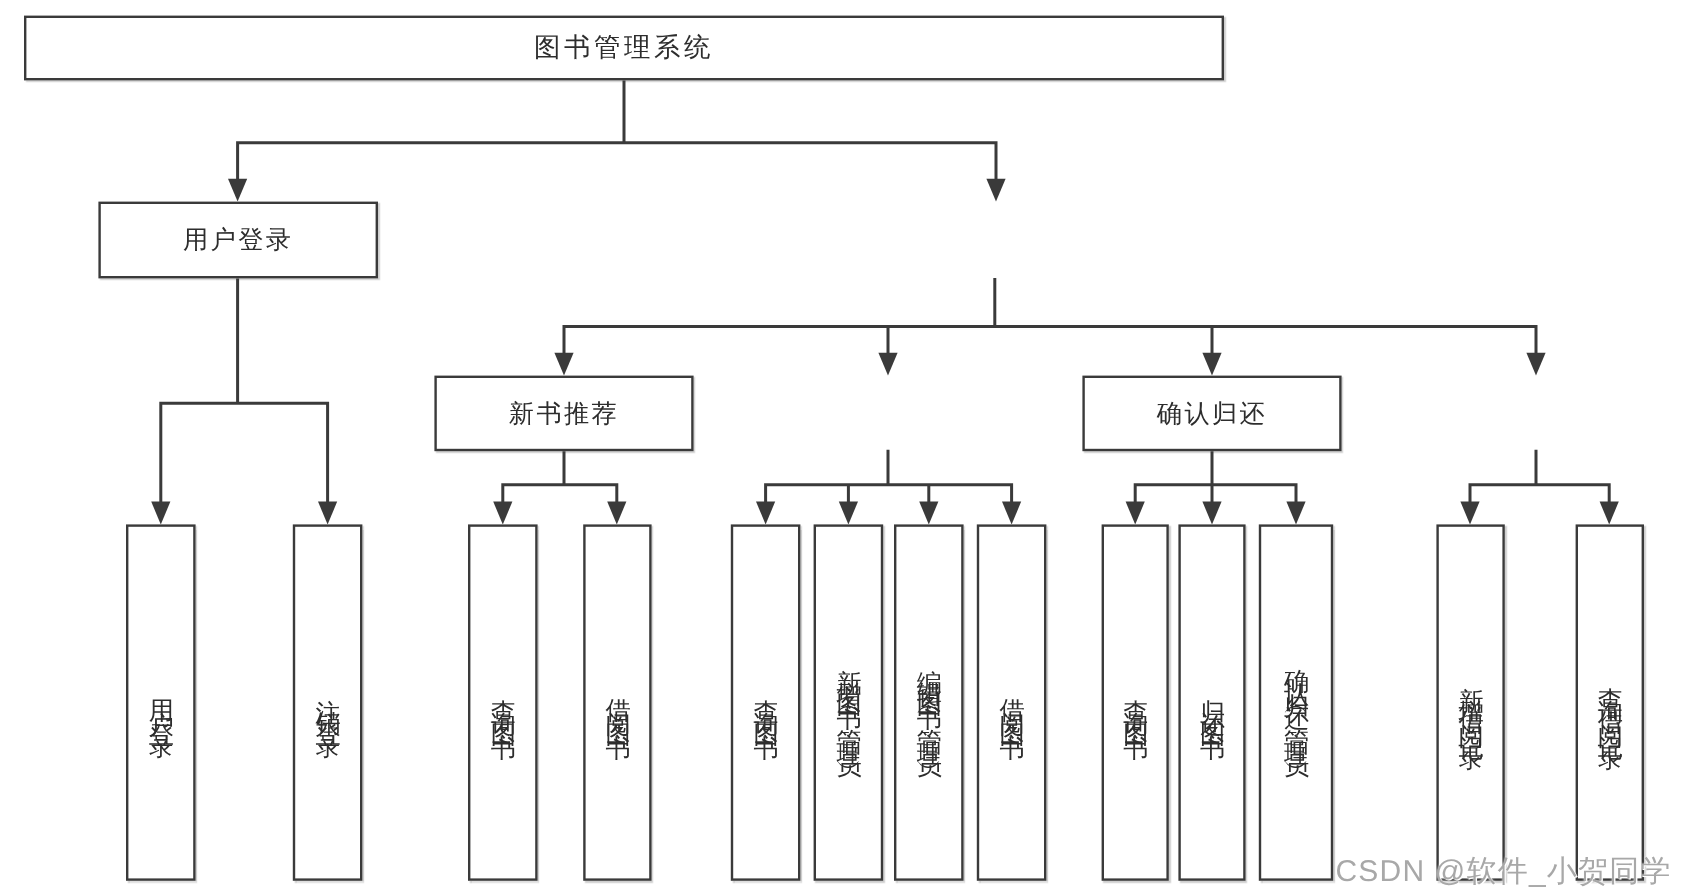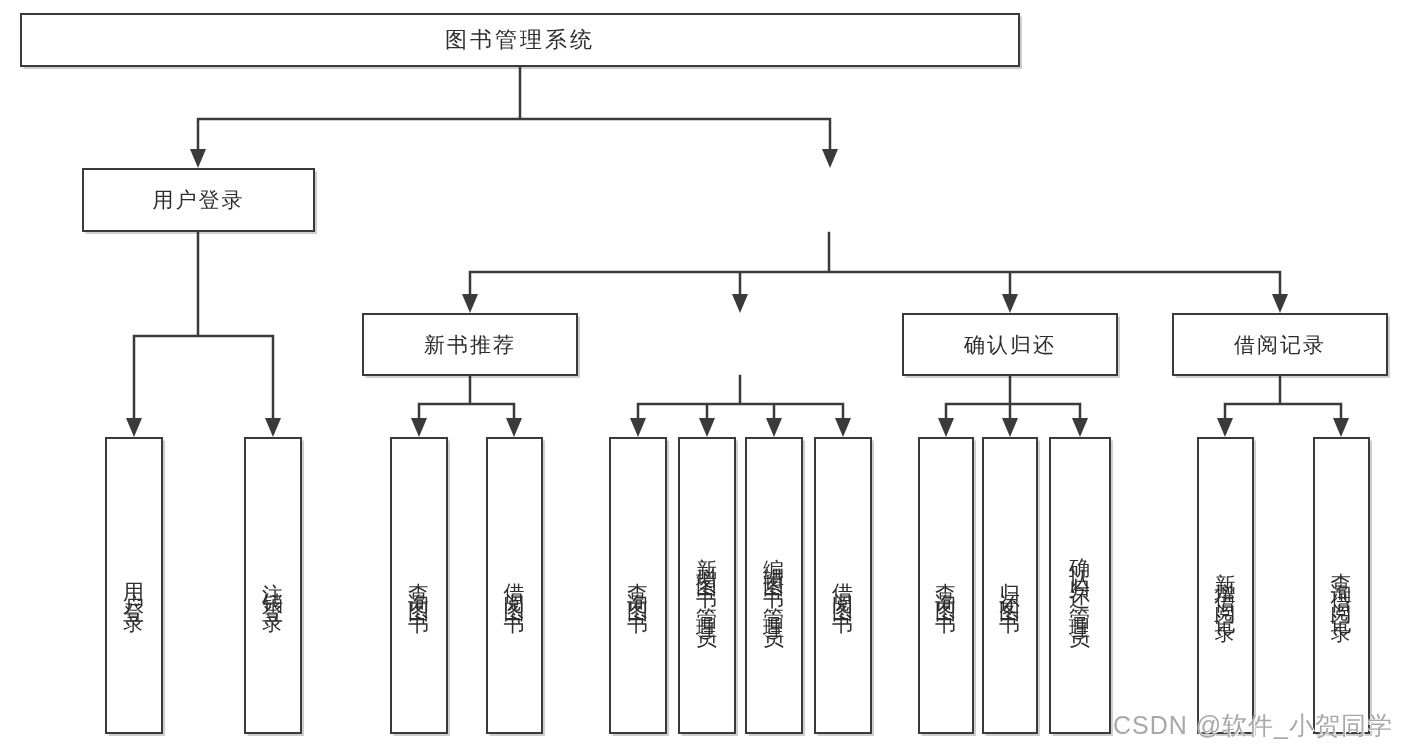--- a/index.html
+++ b/index.html
@@ -108,23 +108,20 @@
   <div class="node h" style="left:82px;top:168px;width:233px;height:64px">
     <span>用户登录</span>
   </div>
 
   <div class="node h" style="left:362px;top:313px;width:216px;height:63px">
     <span>新书推荐</span>
   </div>
   <div class="node h" style="left:902px;top:313px;width:216px;height:63px">
     <span>确认归还</span>
   </div>
-  <div class="node h" style="left:1172px;top:313px;width:216px;height:63px">
-    <span>借阅记录</span>
-  </div>
 
   <div class="node v" style="left:105px;top:437px;width:58px;height:297px">
     <span>用户登录</span>
   </div>
   <div class="node v" style="left:244px;top:437px;width:58px;height:297px">
     <span>注销登录</span>
   </div>
 
   <div class="node v" style="left:390px;top:437px;width:58px;height:297px">
     <span>查询图书</span>

